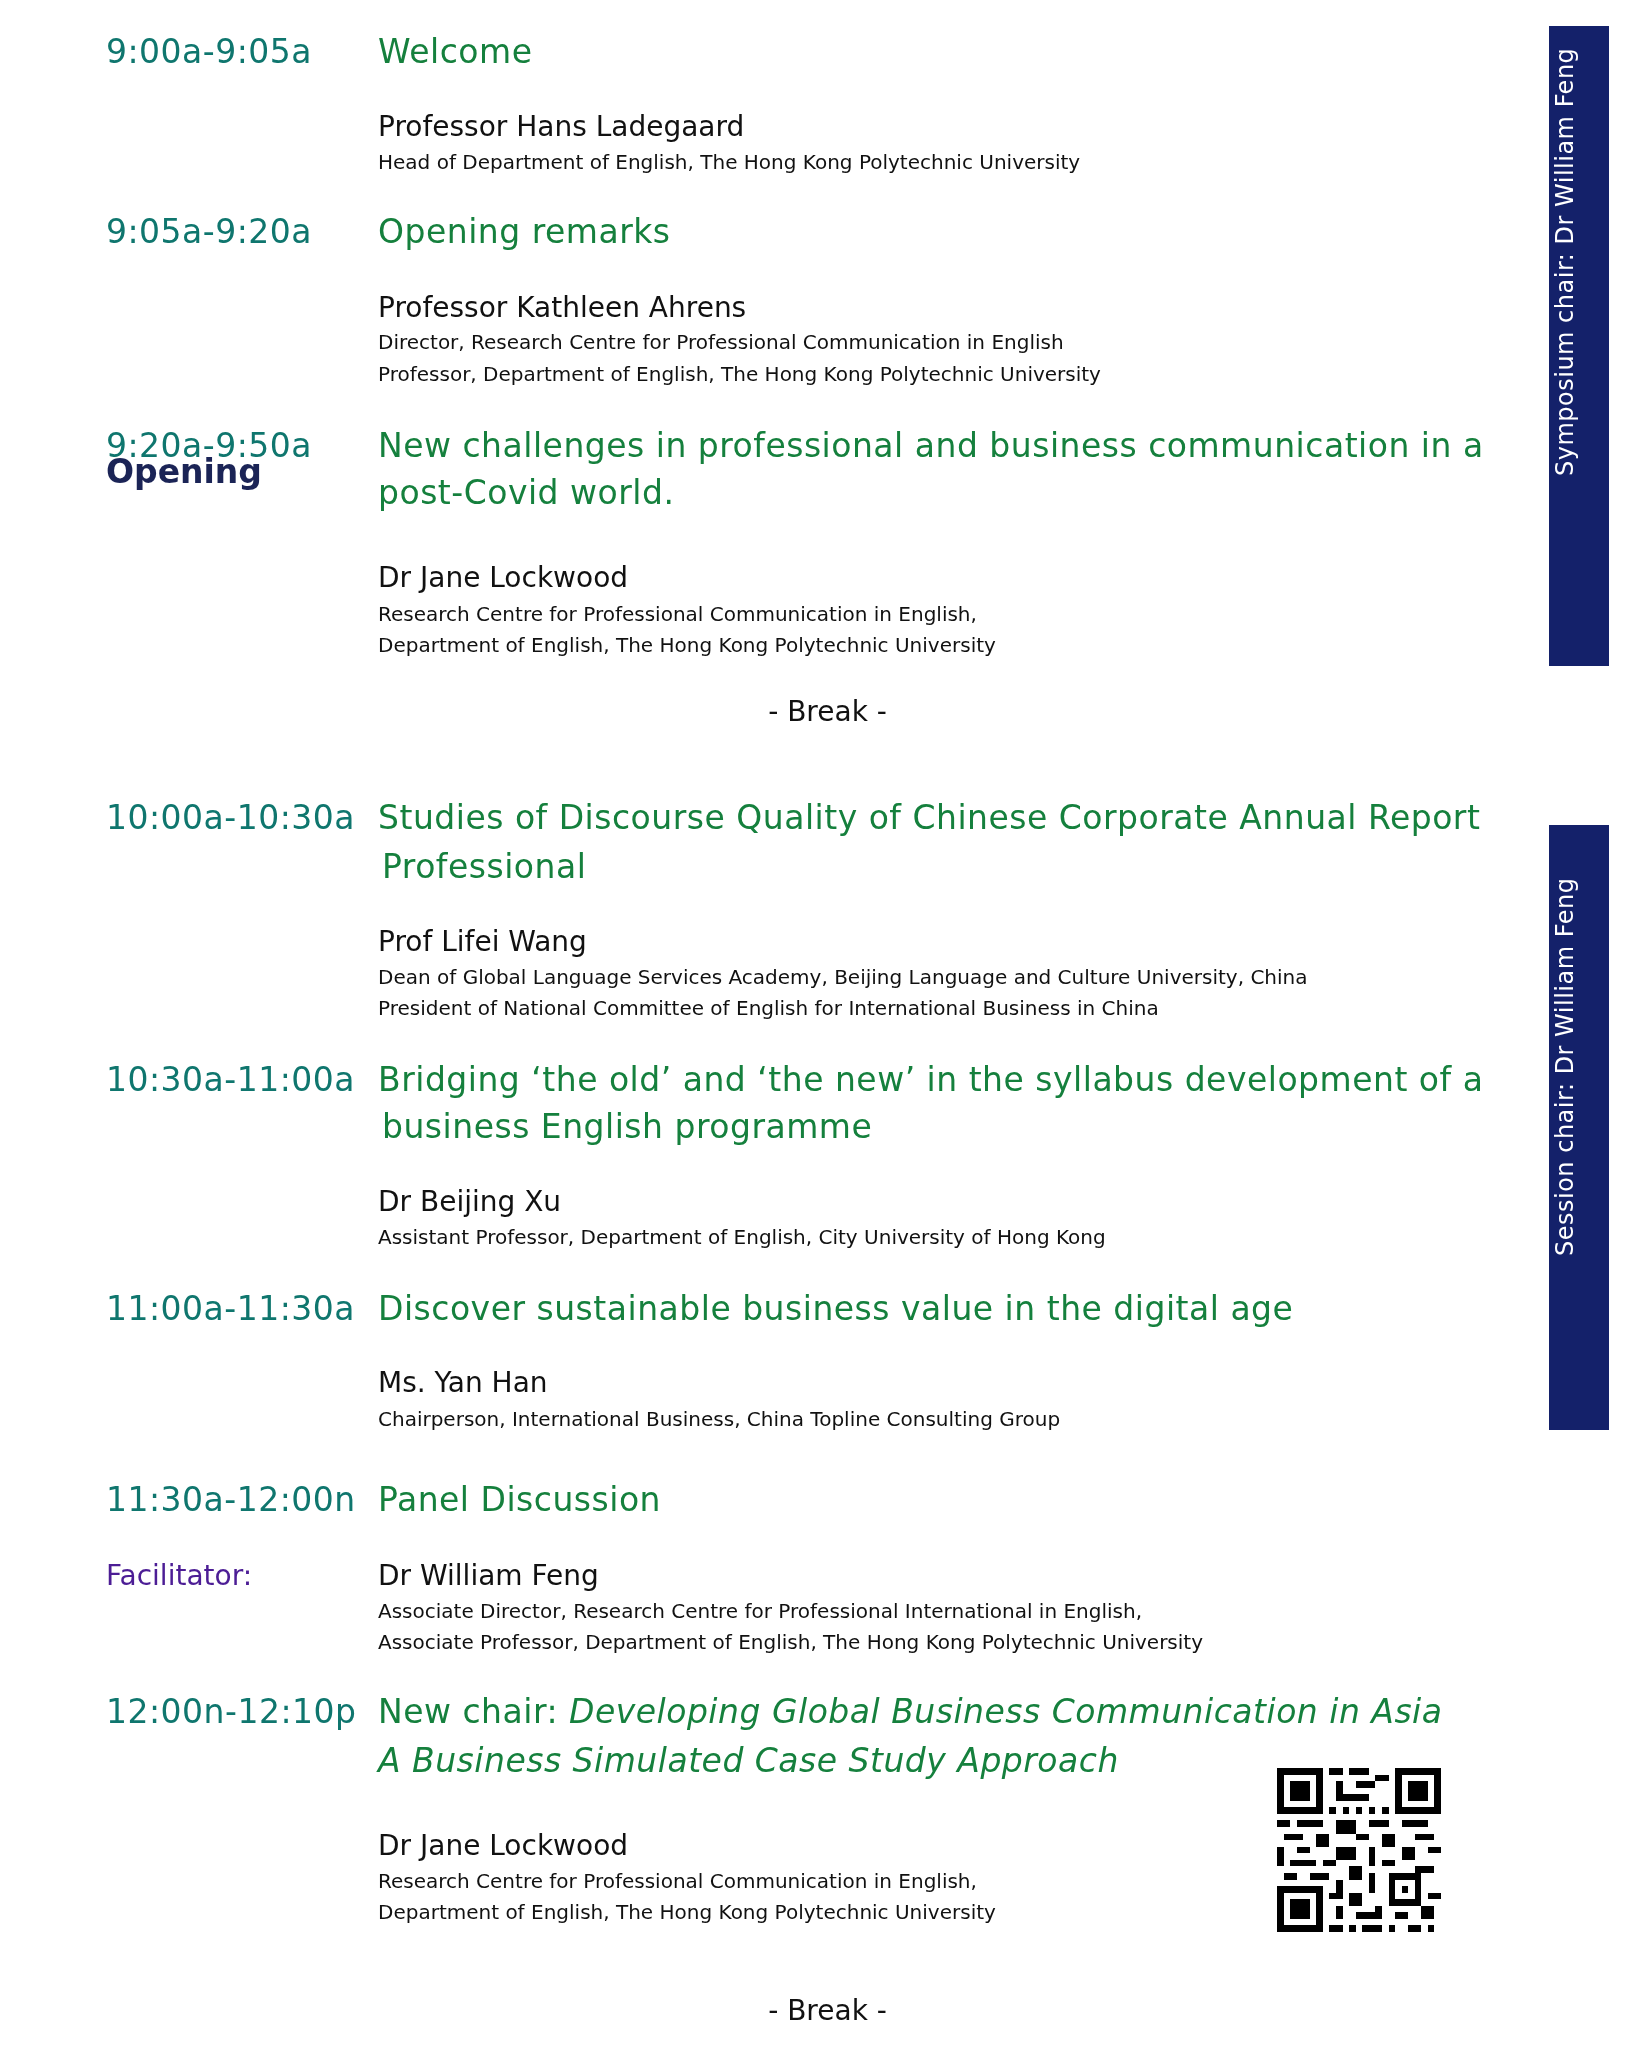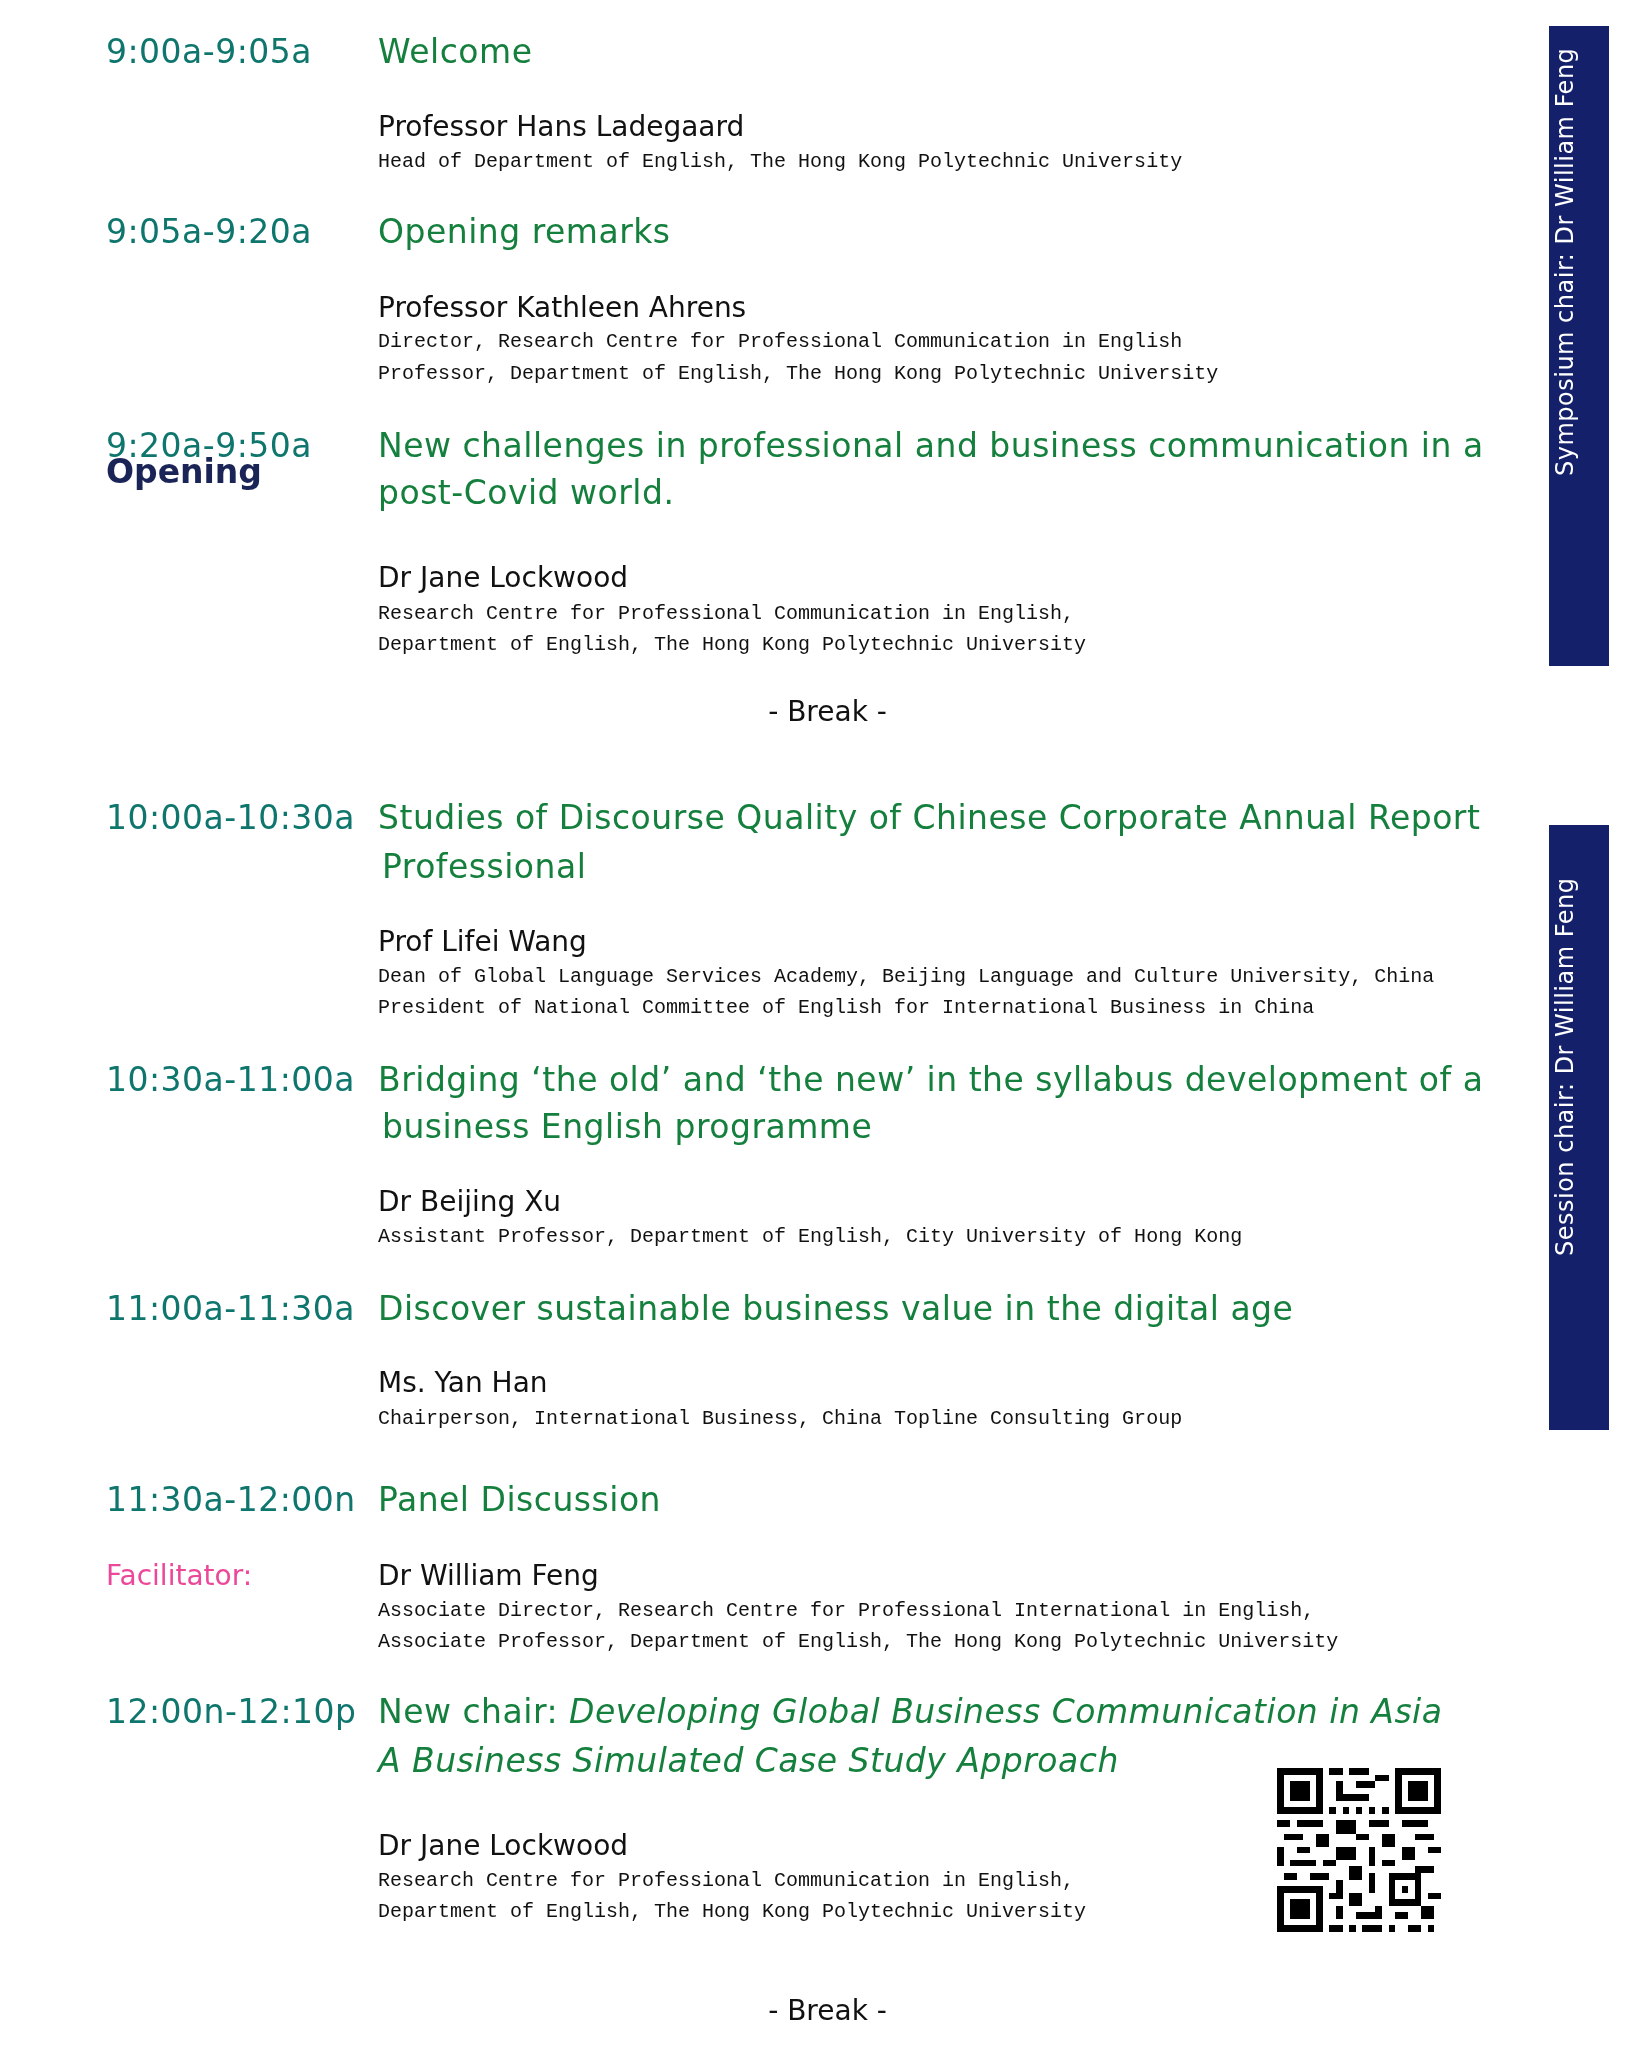--- a/index.html
+++ b/index.html
@@ -1,26 +1,26 @@
 <!DOCTYPE html>
 <html><head>
 <meta charset="utf-8">
 <style>
   html, body { margin: 0; padding: 0; background: #ffffff; }
   body { width: 1645px; height: 2048px; position: relative; overflow: hidden;
          font-family: "DejaVu Sans", "Liberation Sans", sans-serif; color: #111; }
   .abs { position: absolute; white-space: nowrap; }
   .time { left: 106px; font-size: 33px; color: #0f766e; letter-spacing: 0.5px; }
   .label-bold { left: 106px; font-size: 33px; color: #1b2456; font-weight: bold; }
-  .facil { left: 106px; font-size: 28px; color: #ec4899; }
+  .facil { left: 106px; font-size: 28px; color: #4c1d95; }
   .title { left: 378px; font-size: 33px; color: #15803d; letter-spacing: 0.5px; }
   .title.cont { left: 382px; }
   .title i { }
   .name { left: 378px; font-size: 28px; color: #111; }
-  .affil { left: 378px; font-size: 20px; color: #111; font-family: Liberation Mono, monospace; }
+  .affil { left: 378px; font-size: 20px; color: #111; }
   .break { left: 0; width: 1655px; text-align: center; font-size: 28px; color: #111; }
   .bar { position: absolute; left: 1549px; width: 60px; background: #14216a; }
   .bar-text { position: absolute; left: 50%; bottom: 176px; transform-origin: left center;
               transform: rotate(-90deg) translateY(-50%); color: #ffffff; font-size: 24px;
               white-space: nowrap; letter-spacing: 0.5px; }
   .qr { position: absolute; left: 1277px; top: 1768px; width: 164px; height: 164px; }
 </style>
 </head>
 <body>
 

